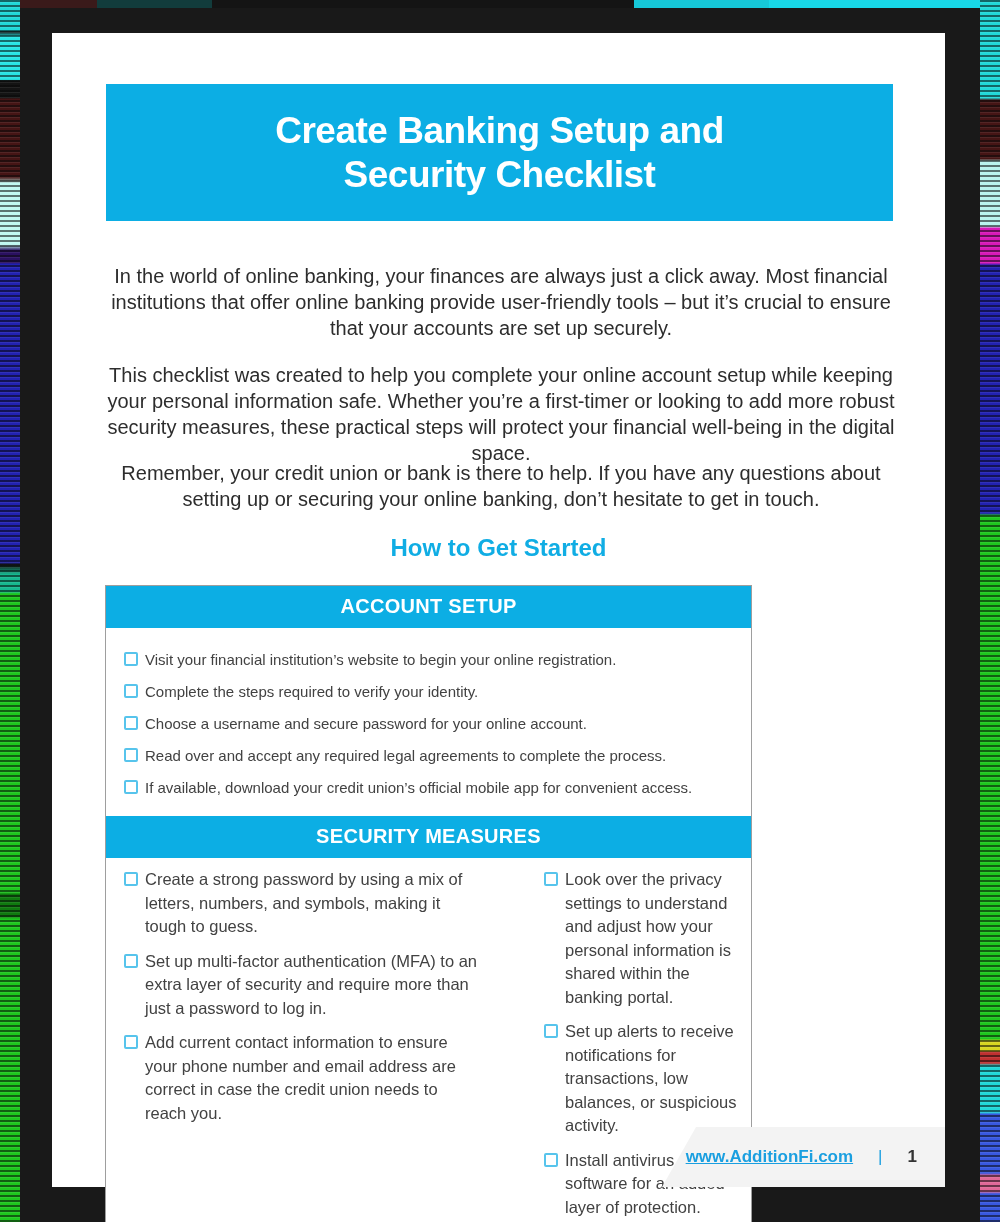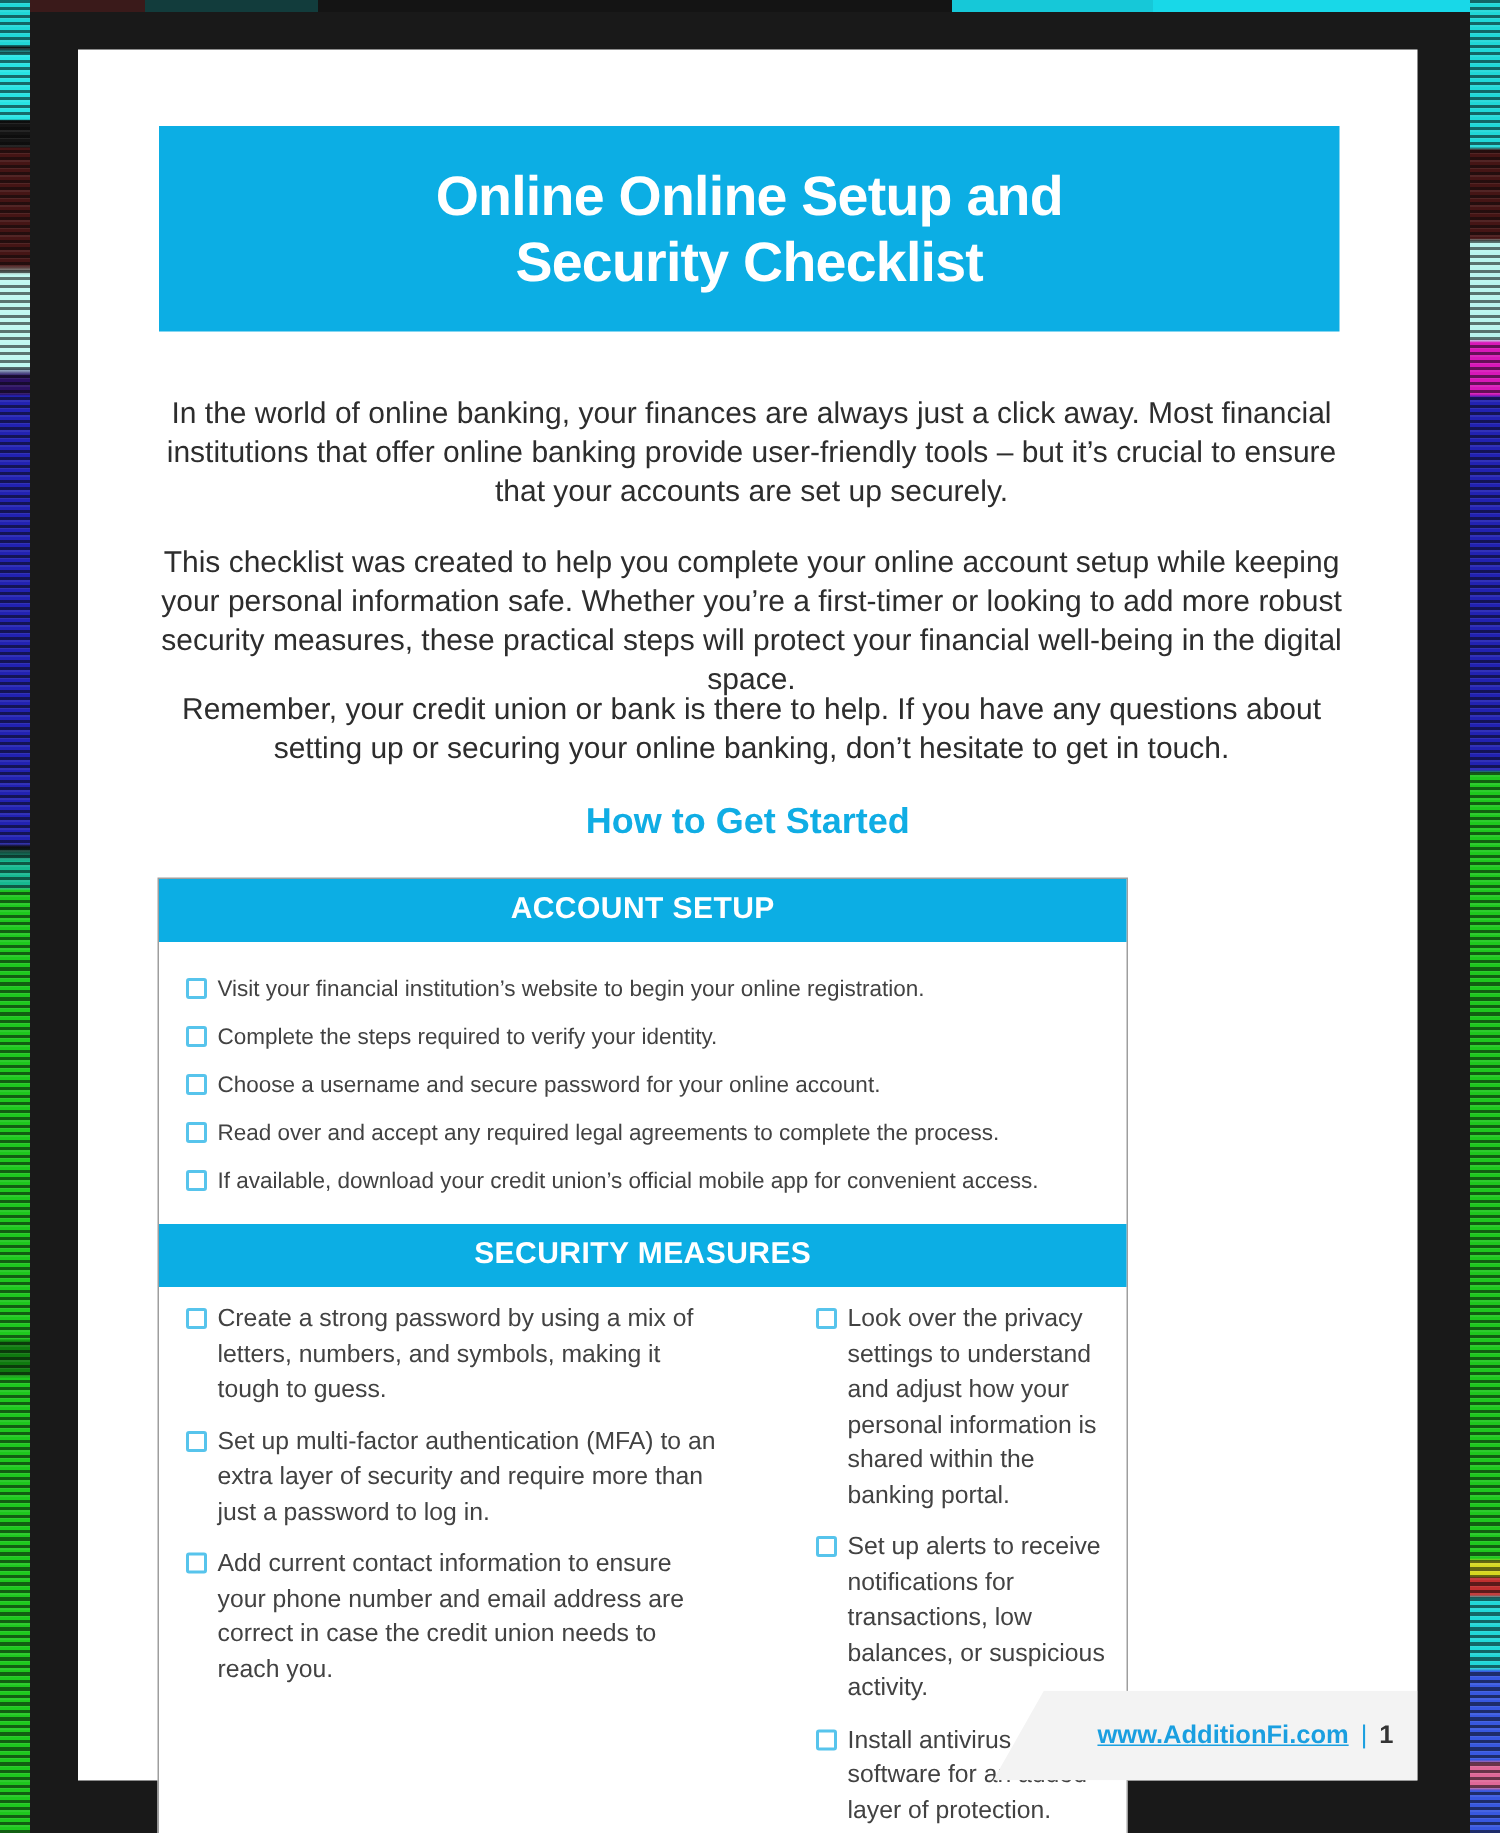--- a/index.html
+++ b/index.html
@@ -100,40 +100,40 @@
     display:flex; align-items:flex-start; margin-bottom:11px;
     font-size:16.5px; line-height:23.5px; color:#424242;
   }
   .check-item .checkbox { margin-top:4px; }
 
   .footer-shape {
     position:absolute; right:0; bottom:0; width:283px; height:60px;
     background:#f3f3f3;
     clip-path:polygon(34px 0, 100% 0, 100% 100%, 0 100%);
     display:flex; align-items:center; justify-content:flex-end;
-    padding-right:16px; gap:8px;
+    padding-right:28px; gap:25px;
   }
   .footer-link {
     font-size:17px; font-weight:bold; color:#1a9fe0; text-decoration:underline;
   }
   .footer-sep { font-size:17px; color:#1a9fe0; }
   .footer-page { font-size:17px; font-weight:bold; color:#333333; }
 </style>
 </head>
 <body>
 
 <div class="glitch glitch-left"></div>
 <div class="glitch glitch-right"></div>
 <div class="glitch glitch-top"></div>
 <div class="glitch glitch-bottom"></div>
 
 <div class="page">
 
   <div class="banner">
-    <div class="line">Online Online Setup and</div>
+    <div class="line">Create Banking Setup and</div>
     <div class="line">Security Checklist</div>
   </div>
 
   <p class="para p1">In the world of online banking, your finances are always just a click away. Most financial institutions that offer online banking provide user-friendly tools – but it’s crucial to ensure that your accounts are set up securely.</p>
   <p class="para p2">This checklist was created to help you complete your online account setup while keeping your personal information safe. Whether you’re a first-timer or looking to add more robust security measures, these practical steps will protect your financial well-being in the digital space.</p>
   <p class="para p3">Remember, your credit union or bank is there to help. If you have any questions about setting up or securing your online banking, don’t hesitate to get in touch.</p>
 
   <div class="section-heading">How to Get Started</div>
 
   <div class="checklist-table">

